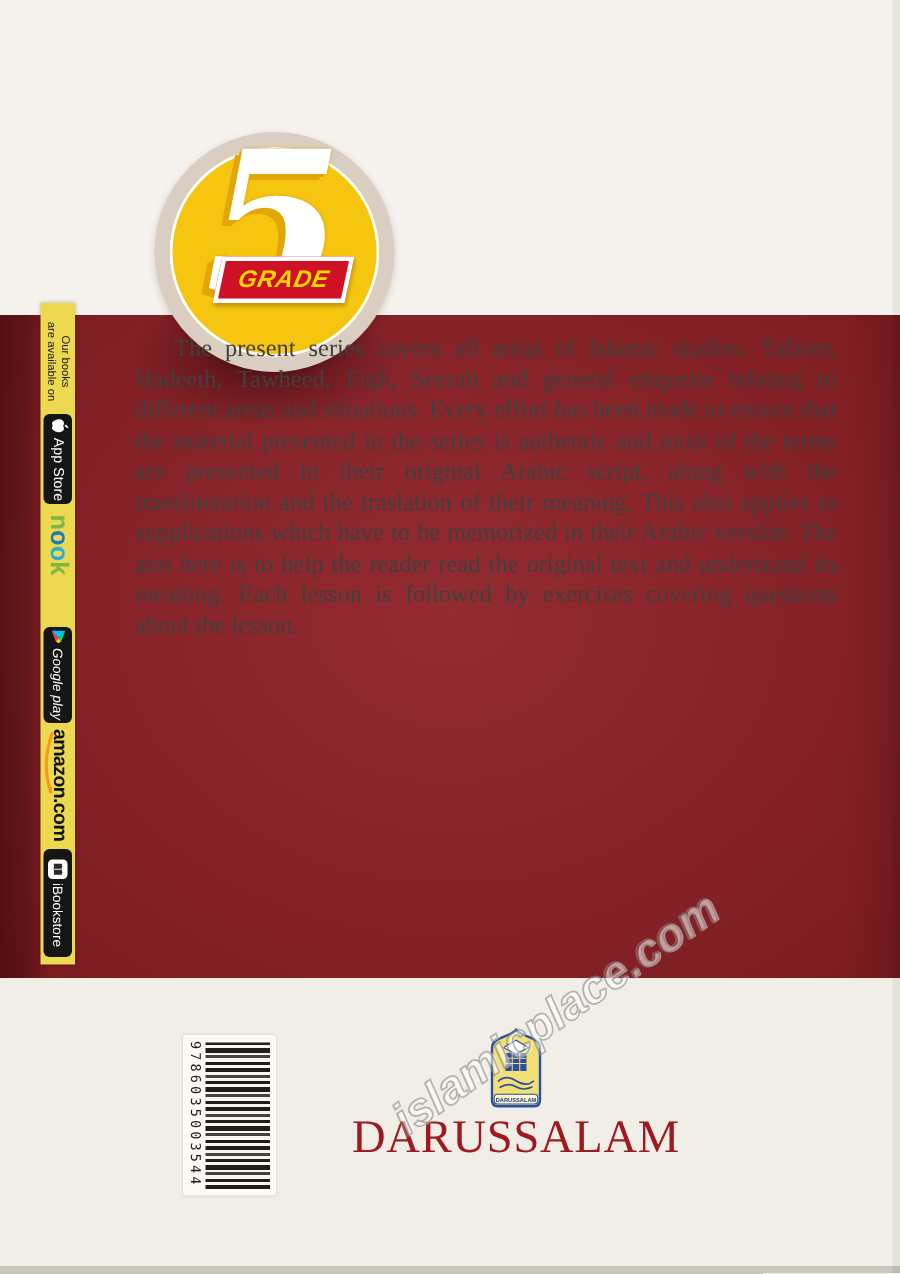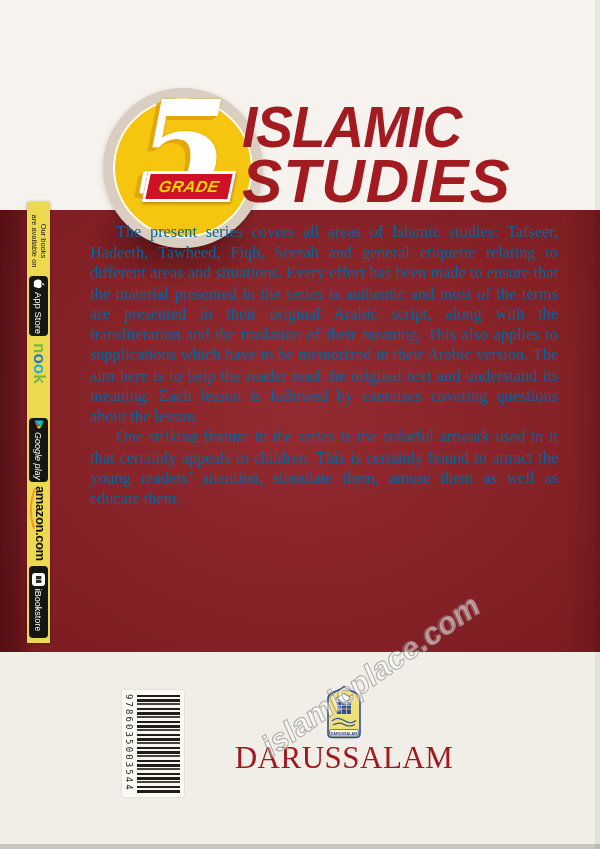--- a/index.html
+++ b/index.html
@@ -28,21 +28,21 @@
   .grade-box{position:absolute;left:145px;top:171px;width:82px;height:25px;background:#cf1126;
     border:3px solid #ffffff;transform:skewX(-12deg);box-shadow:1px 2px 3px rgba(0,0,0,0.25);
     display:flex;align-items:center;justify-content:center;}
   .grade-box span{font-style:italic;font-weight:bold;font-size:16px;color:#f8d800;letter-spacing:0.5px;}
   
   .title{position:absolute;left:242px;top:98px;color:#a11b21;font-weight:bold;font-style:italic;
     font-family:"Liberation Sans",sans-serif;line-height:1;}
   .title .l1{font-size:55px;letter-spacing:-1px;transform:scaleY(1.06);transform-origin:left top;}
   .title .l2{font-size:58px;letter-spacing:1px;margin-top:-3px;transform:scale(1.04,1.06);transform-origin:left top;white-space:nowrap;}
   
-  .body-text{position:absolute;left:90px;top:222px;width:468px;color:#0369a1;
+  .body-text{position:absolute;left:90px;top:222px;width:468px;color:#404040;
     font-family:"Liberation Serif",serif;font-size:16.3px;line-height:20.5px;text-align:justify;}
   .body-text p{margin:0;text-indent:26px;}
   
   .strip{position:absolute;left:50px;top:202px;width:441px;height:23px;background:#ecd94f;
     transform:rotate(90deg);transform-origin:top left;box-shadow:0 0 3px rgba(0,0,0,0.3);}
   .strip *{box-sizing:border-box;}
   .strip-head{position:absolute;left:10px;top:3px;width:58px;text-align:center;color:#181818;
     font-size:7.5px;line-height:8.5px;}
   .pill{position:absolute;top:2px;height:19px;background:#151513;border-radius:4px;
     display:flex;align-items:center;justify-content:center;gap:3px;color:#fff;}
@@ -90,28 +90,23 @@
   <div class="red-vignette"></div>
   <div class="band-bottom"></div>
 
   <div class="badge-halo"></div>
   <div class="grade-circle"></div>
   <div class="grade-five">5</div>
   <div class="grade-box">
     <span>GRADE</span>
   </div>
 
-  <div class="title">
-    <div class="l1">ISLAMIC</div>
-    <div class="l2">STUDIES</div>
-  </div>
 
   <div class="body-text">
     <p>The present series covers all areas of Islamic studies: Tafseer, Hadeeth, Tawheed, Fiqh, Seerah and general etiquette relating to different areas and situations. Every effort has been made to ensure that the material presented in the series is authentic and most of the terms are presented in their original Arabic script, along with the transliteration and the traslation of their meaning. This also applies to supplications which have to be memorized in their Arabic version. The aim here is to help the reader read the original text and understand its meaning. Each lesson is followed by exercises covering questions about the lesson.</p>
-    <p>One striking feature in the series is the colorful artwork used in it that certainly appeals to children. This is certainly bound to attract the young readers’ attention, stimulate them, amuse them as well as educate them.</p>
   </div>
 
   <div class="strip">
     <div class="strip-head">
       <div>Our books</div>
       <div>are available on</div>
     </div>
 
     <div class="pill pill-appstore">
       <span>

